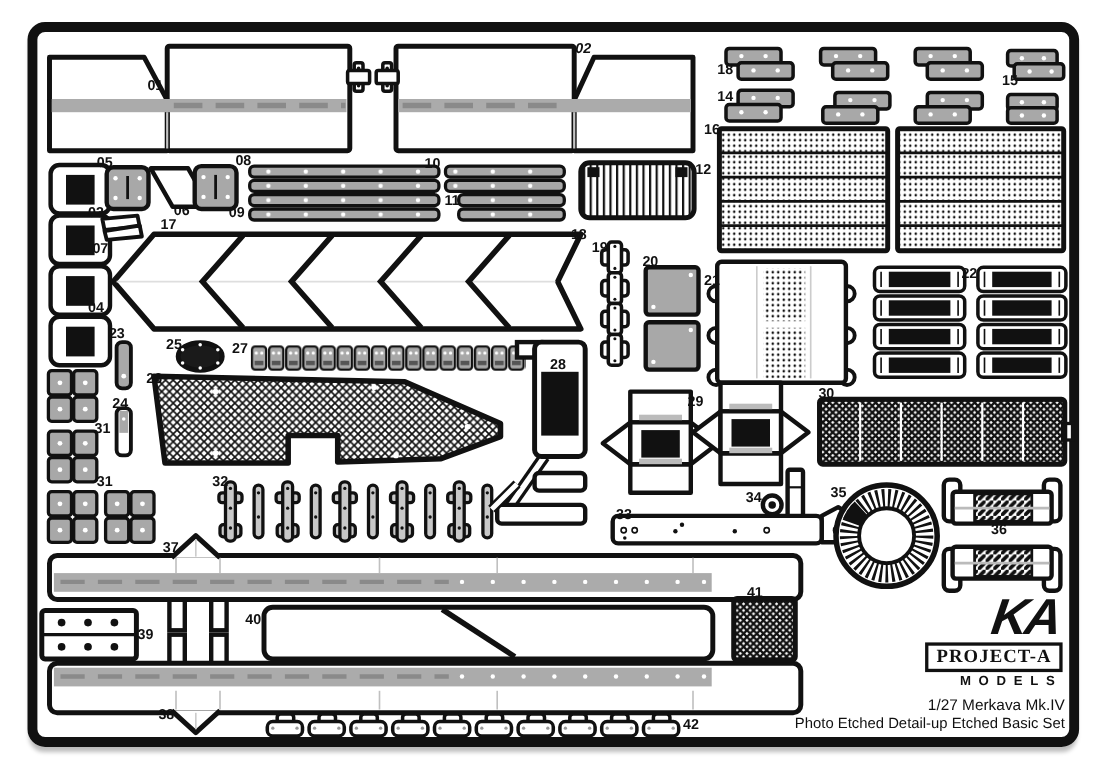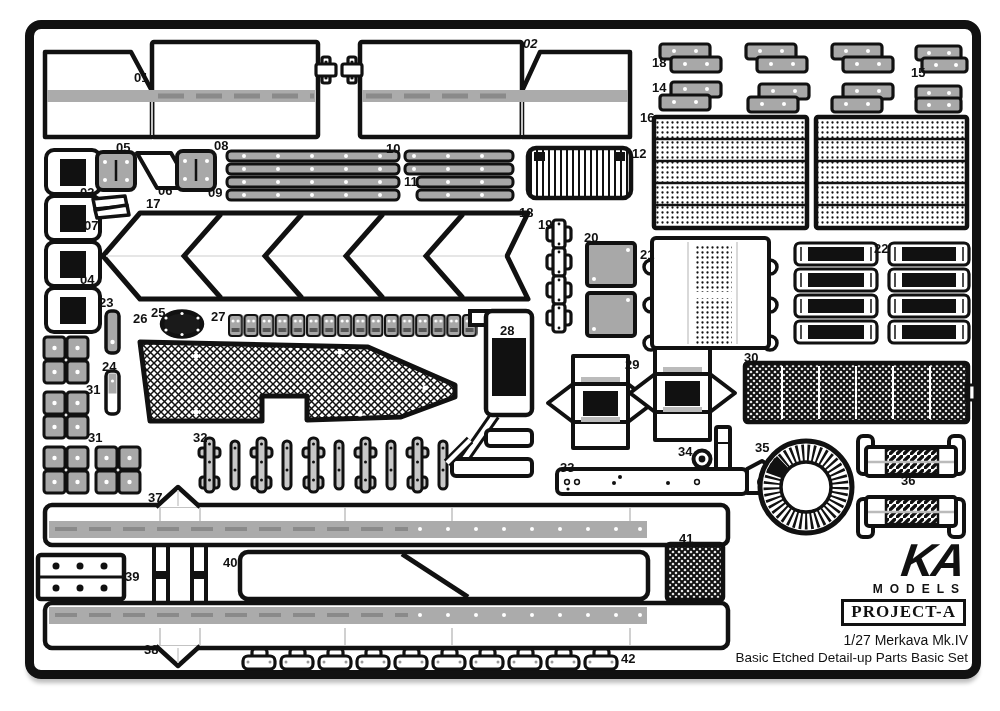--- a/index.html
+++ b/index.html
@@ -703,42 +703,42 @@
           <circle cx="612" cy="662" r="1.5"></circle>
       </g>
     </g>
   </svg>
 
   <div id="labels">
       <div class="part-label" style="left: 134px; top: 35px; margin-top: 36px;">01</div>
       <div class="part-label" style="left: 523px; top: 37px; font-style: italic;">02</div>
       <div class="part-label" style="left: 80px; top: 186px;">03</div>
       <div class="part-label" style="left: 80px; top: 273px; text-align: center;">04</div>
-      <div class="part-label" style="left: 88px; top: 141px; margin-left: 28px;">05</div>
+      <div class="part-label" style="left: 88px; top: 141px;">05</div>
       <div class="part-label" style="left: 158px; top: 184px;">06</div>
       <div class="part-label" style="left: 84px; top: 219px;">07</div>
       <div class="part-label" style="left: 214px; top: 139px;">08</div>
       <div class="part-label" style="left: 208px; top: 186px;">09</div>
       <div class="part-label" style="left: 386px; top: 142px;">10</div>
       <div class="part-label" style="left: 404px; top: 175px;">11</div>
       <div class="part-label" style="left: 632px; top: 147px;">12</div>
       <div class="part-label" style="left: 652px; top: 56px;">18</div>
       <div class="part-label" style="left: 652px; top: 81px;">14</div>
       <div class="part-label" style="left: 911px; top: 66px;">15</div>
       <div class="part-label" style="left: 640px; top: 111px;">16</div>
       <div class="part-label" style="left: 146px; top: 197px;">17</div>
       <div class="part-label" style="left: 519px; top: 206px;">18</div>
       <div class="part-label" style="left: 538px; top: 218px;">19</div>
       <div class="part-label" style="left: 584px; top: 231px;">20</div>
       <div class="part-label" style="left: 640px; top: 248px;">21</div>
       <div class="part-label" style="left: 874px; top: 242px;">22</div>
       <div class="part-label" style="left: 99px; top: 296px;">23</div>
       <div class="part-label" style="left: 102px; top: 360px;">24</div>
       <div class="part-label" style="left: 151px; top: 306px; text-align: center;">25</div>
-      <div class="part-label" style="left: 133px; top: 312px; text-align: right;">26</div>
+      <div class="part-label" style="left: 133px; top: 337px; text-align: right;">26</div>
       <div class="part-label" style="left: 211px; top: 310px;">27</div>
       <div class="part-label" style="left: 500px; top: 324px;">28</div>
       <div class="part-label" style="left: 625px; top: 358px;">29</div>
       <div class="part-label" style="left: 744px; top: 351px;">30</div>
       <div class="part-label" style="left: 86px; top: 383px;">31</div>
       <div class="part-label" style="left: 88px; top: 431px;">31</div>
       <div class="part-label" style="left: 193px; top: 431px;">32</div>
       <div class="part-label" style="left: 560px; top: 461px;">33</div>
       <div class="part-label" style="left: 678px; top: 445px;">34</div>
       <div class="part-label" style="left: 755px; top: 441px;">35</div>
@@ -746,18 +746,18 @@
       <div class="part-label" style="left: 148px; top: 491px;">37</div>
       <div class="part-label" style="left: 144px; top: 643px;">38</div>
       <div class="part-label" style="left: 125px; top: 570px;">39</div>
       <div class="part-label" style="left: 223px; top: 556px;">40</div>
       <div class="part-label" style="left: 679px; top: 532px;">41</div>
       <div class="part-label" style="left: 621px; top: 652px;">42</div>
     </div>
 
   <div id="brand">
     <div><span id="ka-logo">KA</span></div>
+    <div><span id="ka-project">PROJECT-A</span></div>
     <div id="ka-models">MODELS</div>
-    <div><span id="ka-project">PROJECT-A</span></div>
     <div id="ka-kit">1/27 Merkava Mk.IV</div>
-    <div id="ka-set">Basic Etched Detail-up Parts Basic Set</div>
+    <div id="ka-set">Photo Etched Detail-up Etched Basic Set</div>
   </div>
 </div>
 
 </body></html>

